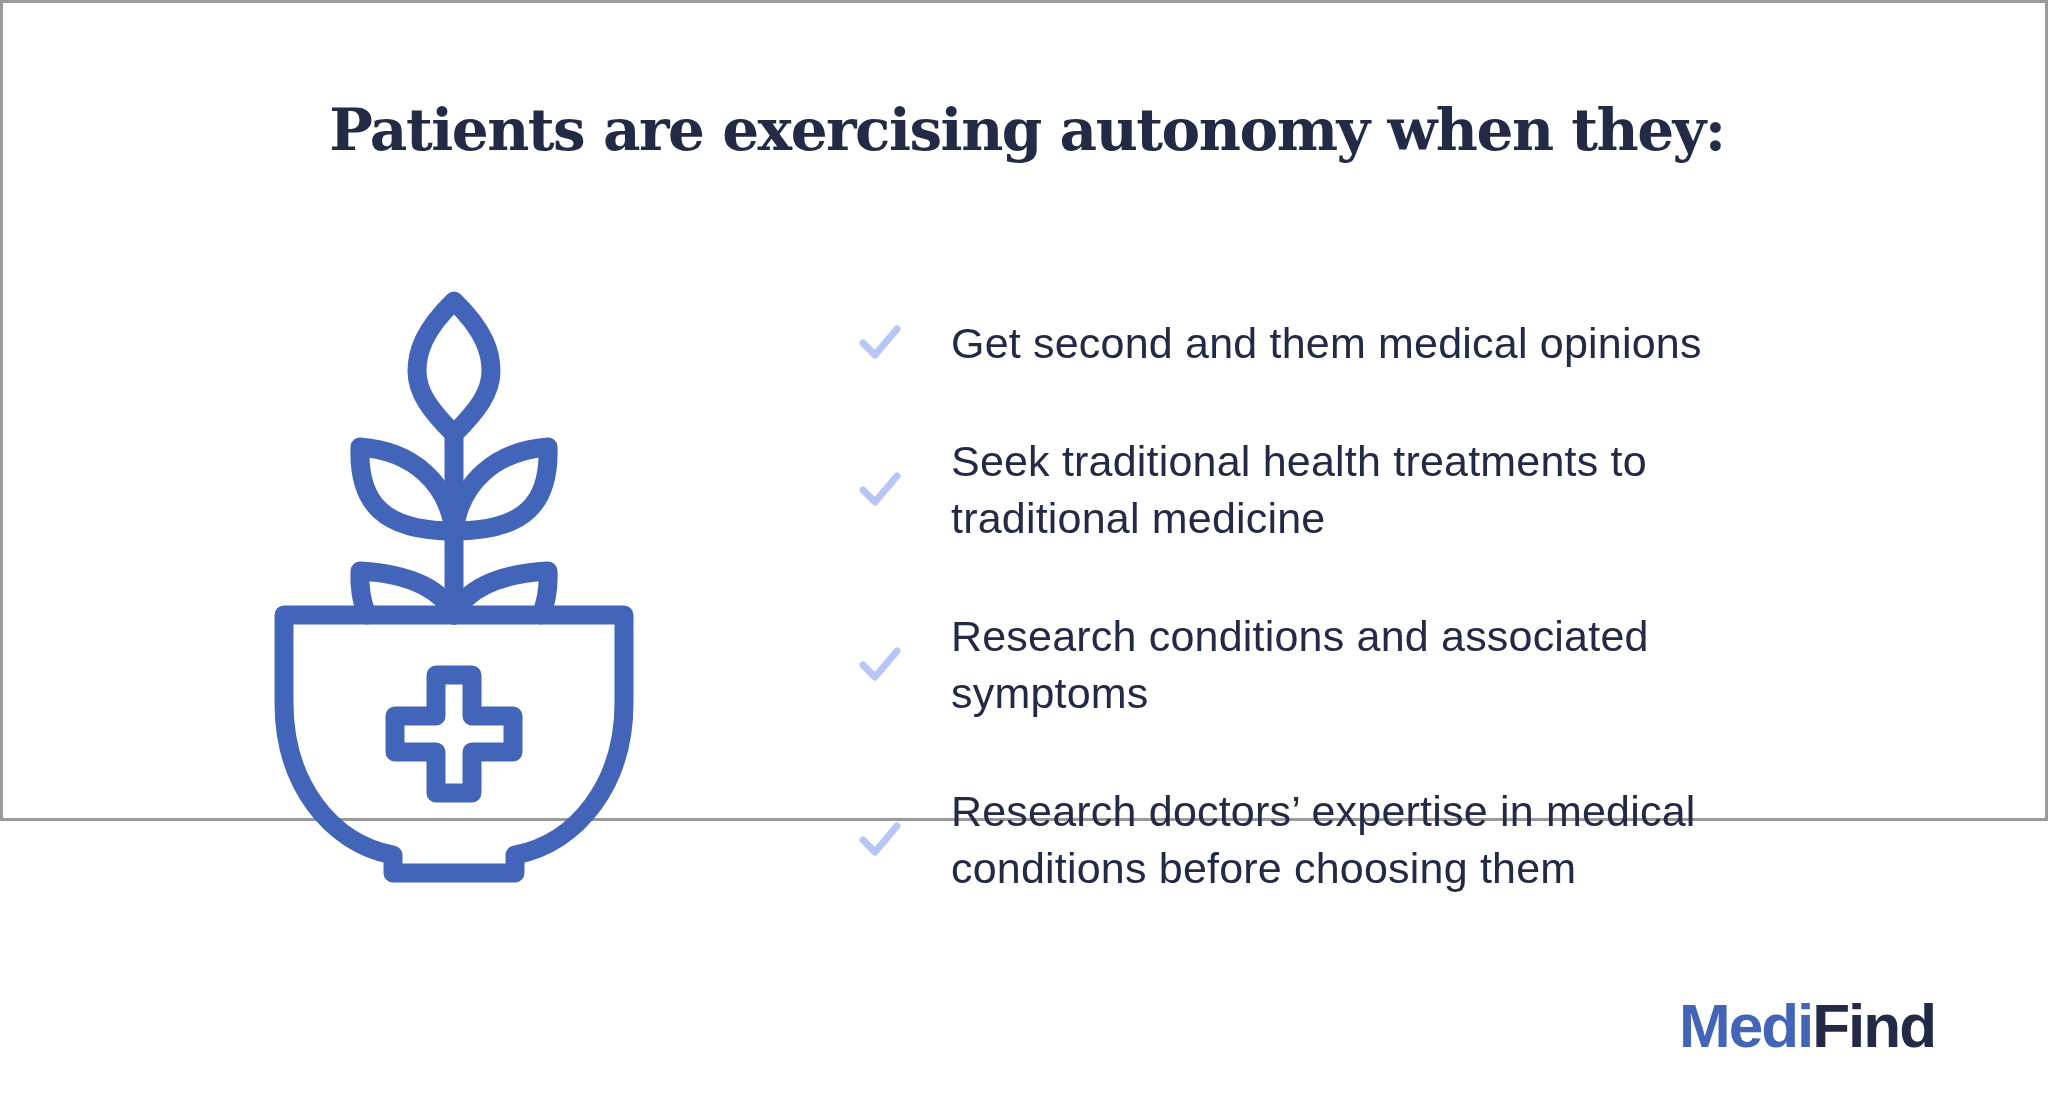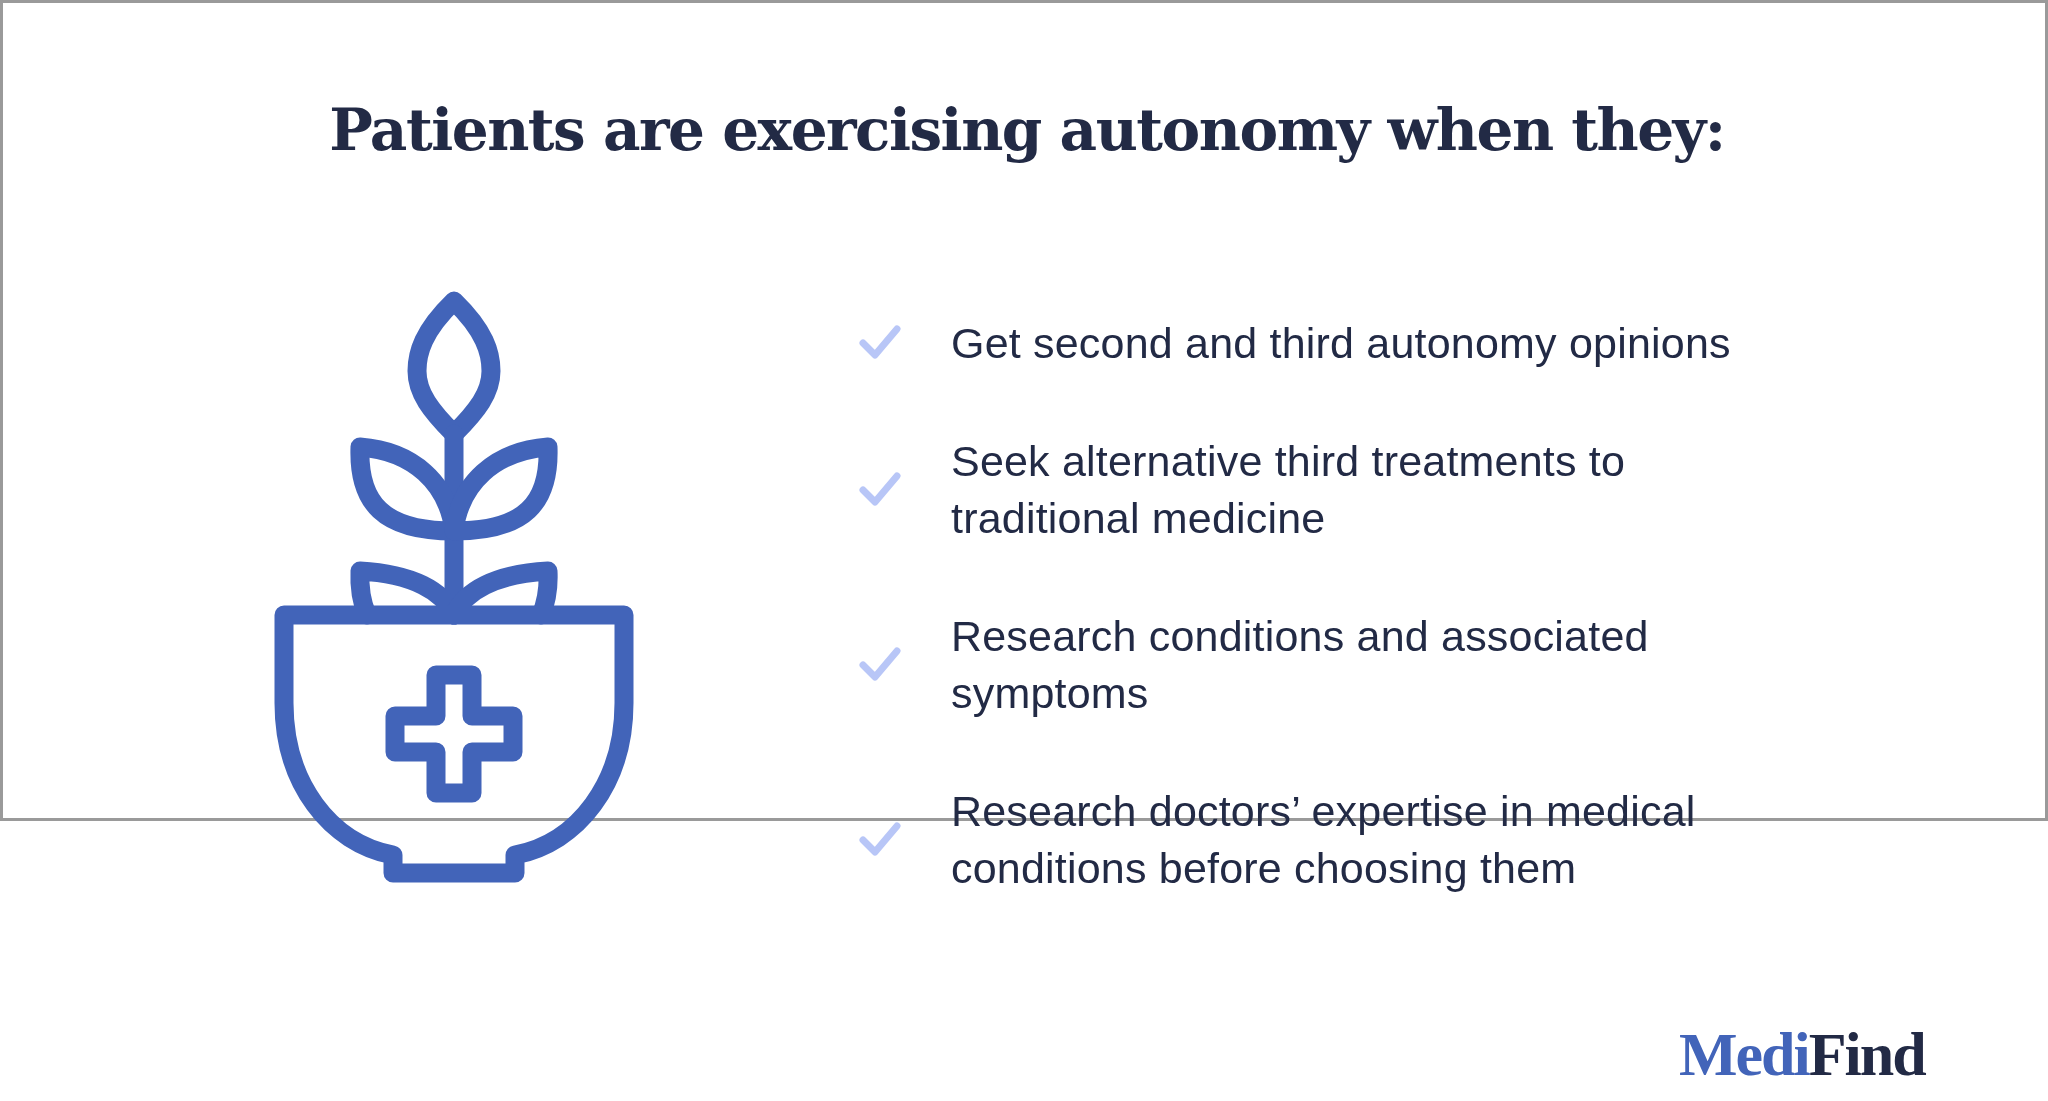--- a/index.html
+++ b/index.html
@@ -63,27 +63,26 @@
     font-family: "Liberation Sans", "DejaVu Sans", sans-serif;
     font-size: 43px;
     line-height: 57px;
     color: #222a45;
     letter-spacing: 0.2px;
   }
   .logo {
     position: absolute;
     left: 1676px;
     top: 988px;
-    font-family: Liberation Serif, serif;
+    font-family: Liberation Sans, sans-serif;
     font-weight: bold;
     font-size: 62px;
     letter-spacing: -2px;
     line-height: 70px;
     white-space: nowrap;
-    margin-top: 28px;
   }
   .logo-medi { color: #4264b9; }
   .logo-find { color: #222a45; }
 </style>
 </head>
 <body>
 
 <div class="frame">
 
   <div class="title">Patients are exercising autonomy when they:</div>
@@ -107,28 +106,28 @@
 
       <path d="M433 672 L 469 672 L 469 713 L 510 713 L 510 749 L 469 749 L 469 790 L 433 790 L 433 749 L 392 749 L 392 713 L 433 713 Z"></path>
     </g>
   </svg>
 
   <div class="list">
     <div class="item" style="top: 0px; height: 80px;">
       <svg class="check" viewBox="0 0 56 56">
         <polyline points="10,28 22,40 44,14" fill="none" stroke="#b8c6f7" stroke-width="7" stroke-linecap="round" stroke-linejoin="round"></polyline>
       </svg>
-      <div class="item-text">Get second and third autonomy opinions</div>
+      <div class="item-text">Get second and them medical opinions</div>
     </div>
 
     <div class="item" style="top: 130px; height: 114px;">
       <svg class="check" viewBox="0 0 56 56">
         <polyline points="10,28 22,40 44,14" fill="none" stroke="#b8c6f7" stroke-width="7" stroke-linecap="round" stroke-linejoin="round"></polyline>
       </svg>
-      <div class="item-text" style="width: 820px;">Seek alternative third treatments to traditional medicine</div>
+      <div class="item-text" style="width: 820px;">Seek traditional health treatments to traditional medicine</div>
     </div>
 
     <div class="item" style="top: 305px; height: 114px;">
       <svg class="check" viewBox="0 0 56 56">
         <polyline points="10,28 22,40 44,14" fill="none" stroke="#b8c6f7" stroke-width="7" stroke-linecap="round" stroke-linejoin="round"></polyline>
       </svg>
       <div class="item-text" style="width: 800px;">Research conditions and associated symptoms</div>
     </div>
 
     <div class="item" style="top: 480px; height: 114px;">

